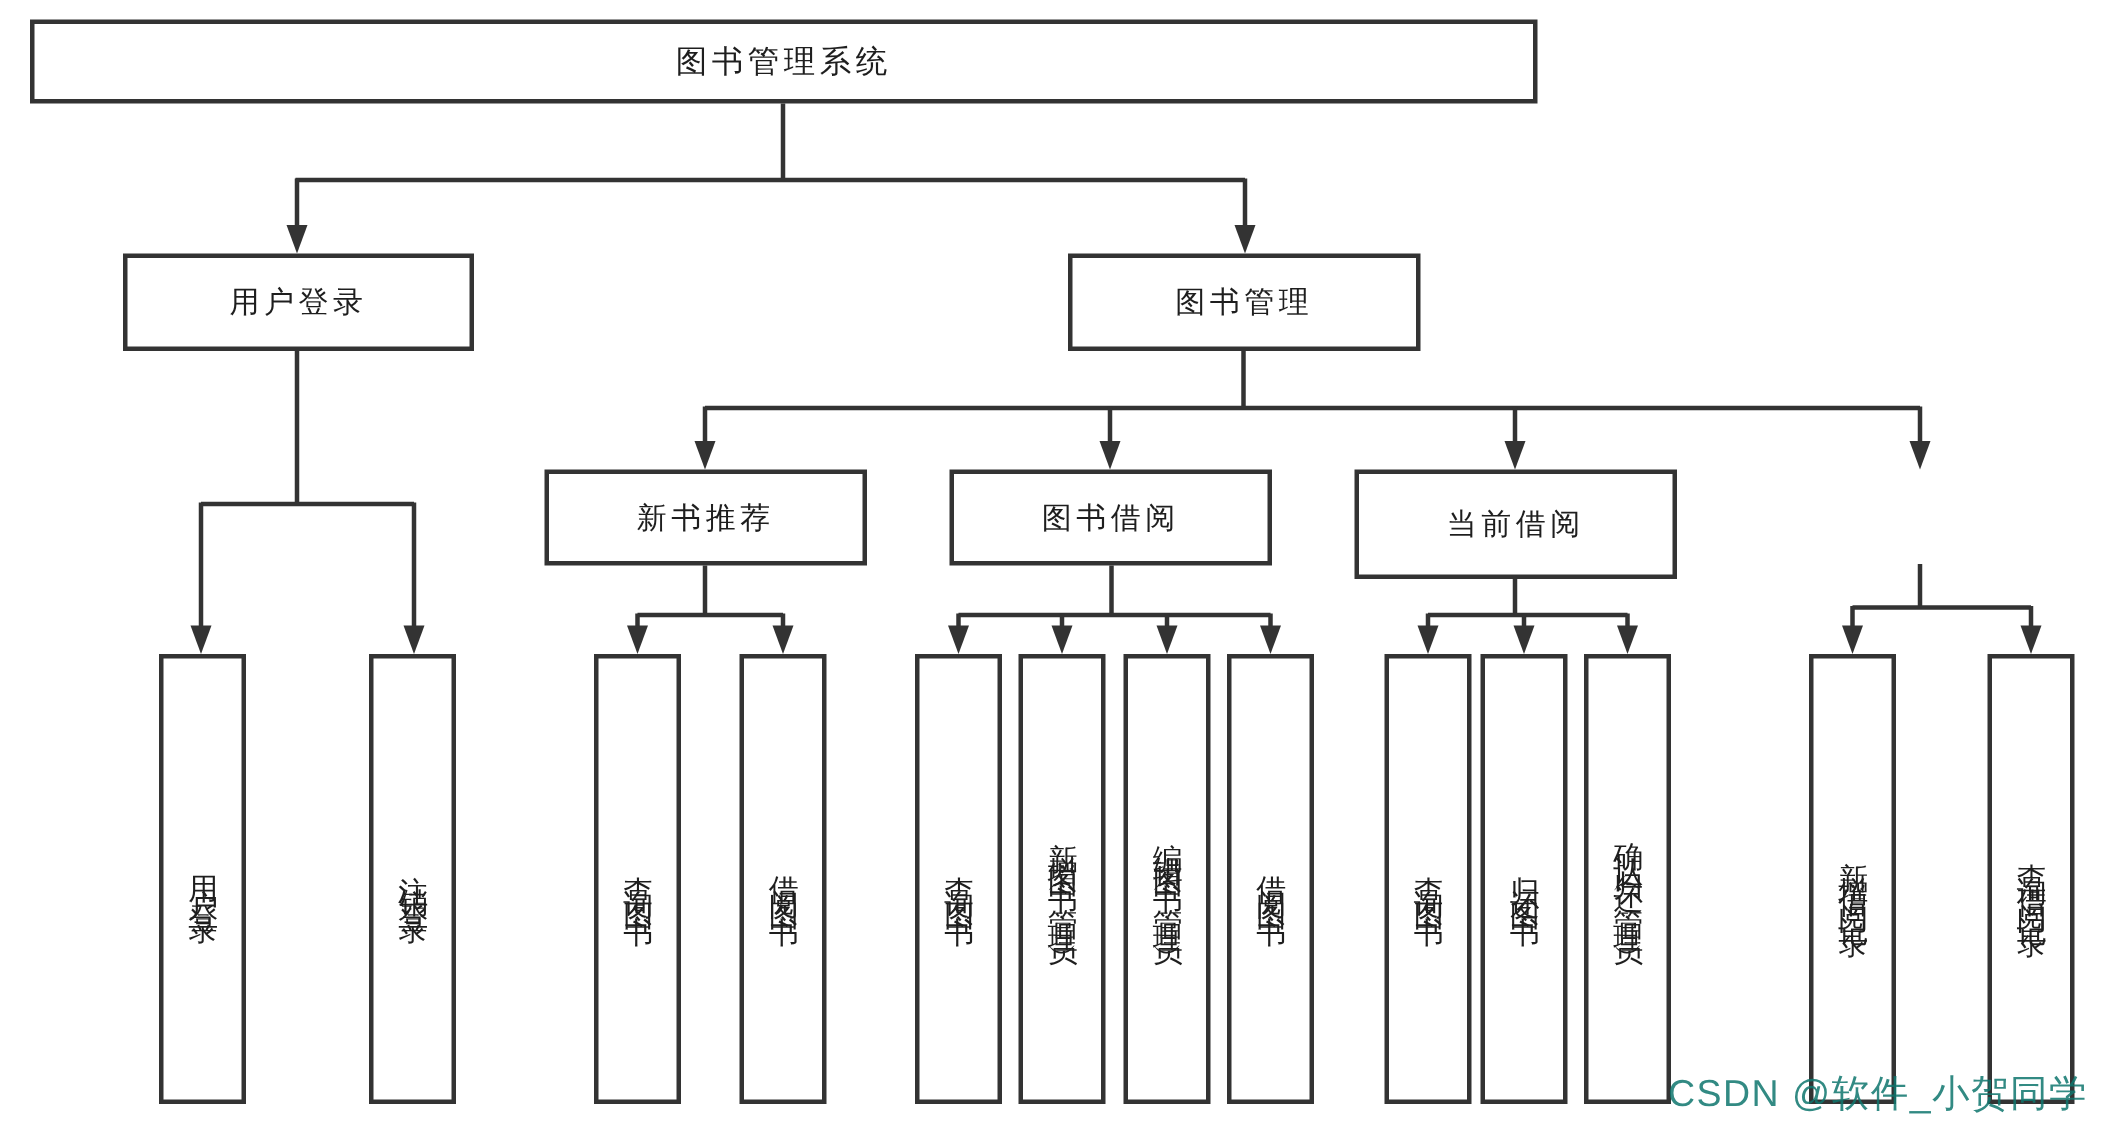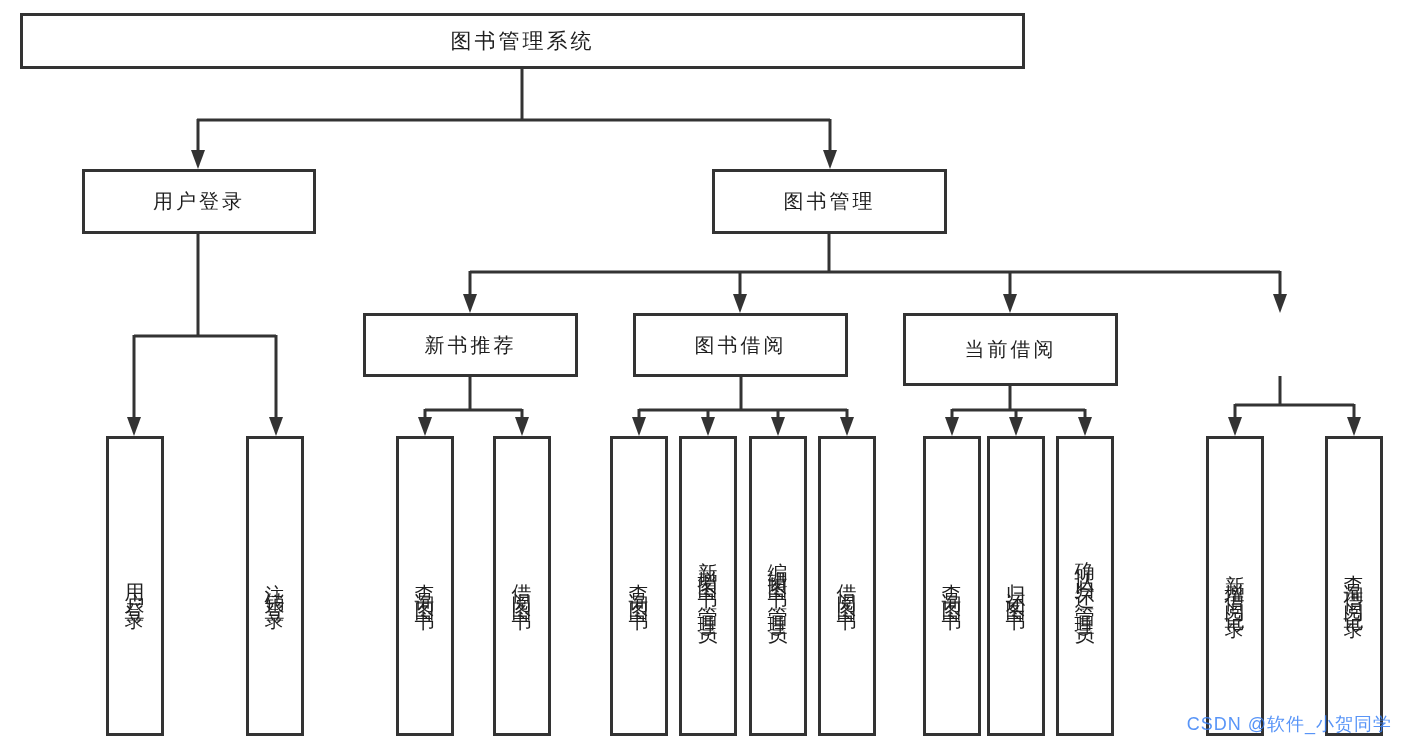--- a/index.html
+++ b/index.html
@@ -42,23 +42,23 @@
     text-orientation: mixed;
     font-size: 20px;
     line-height: 1;
     letter-spacing: 9px;
     white-space: nowrap;
   }
   .watermark {
     position: absolute;
     top: 712px;
     right: 13px;
-    font-size: 18px;
+    font-size: 25px;
     letter-spacing: 1px;
-    color: #3b82f6;
+    color: #0f766e;
     opacity: 0.85;
     white-space: nowrap;
   }
 </style>
 </head>
 <body>
 
 <div class="stage">
 
   <svg class="lines" viewBox="0 0 1405 747" xmlns="http://www.w3.org/2000/svg">

